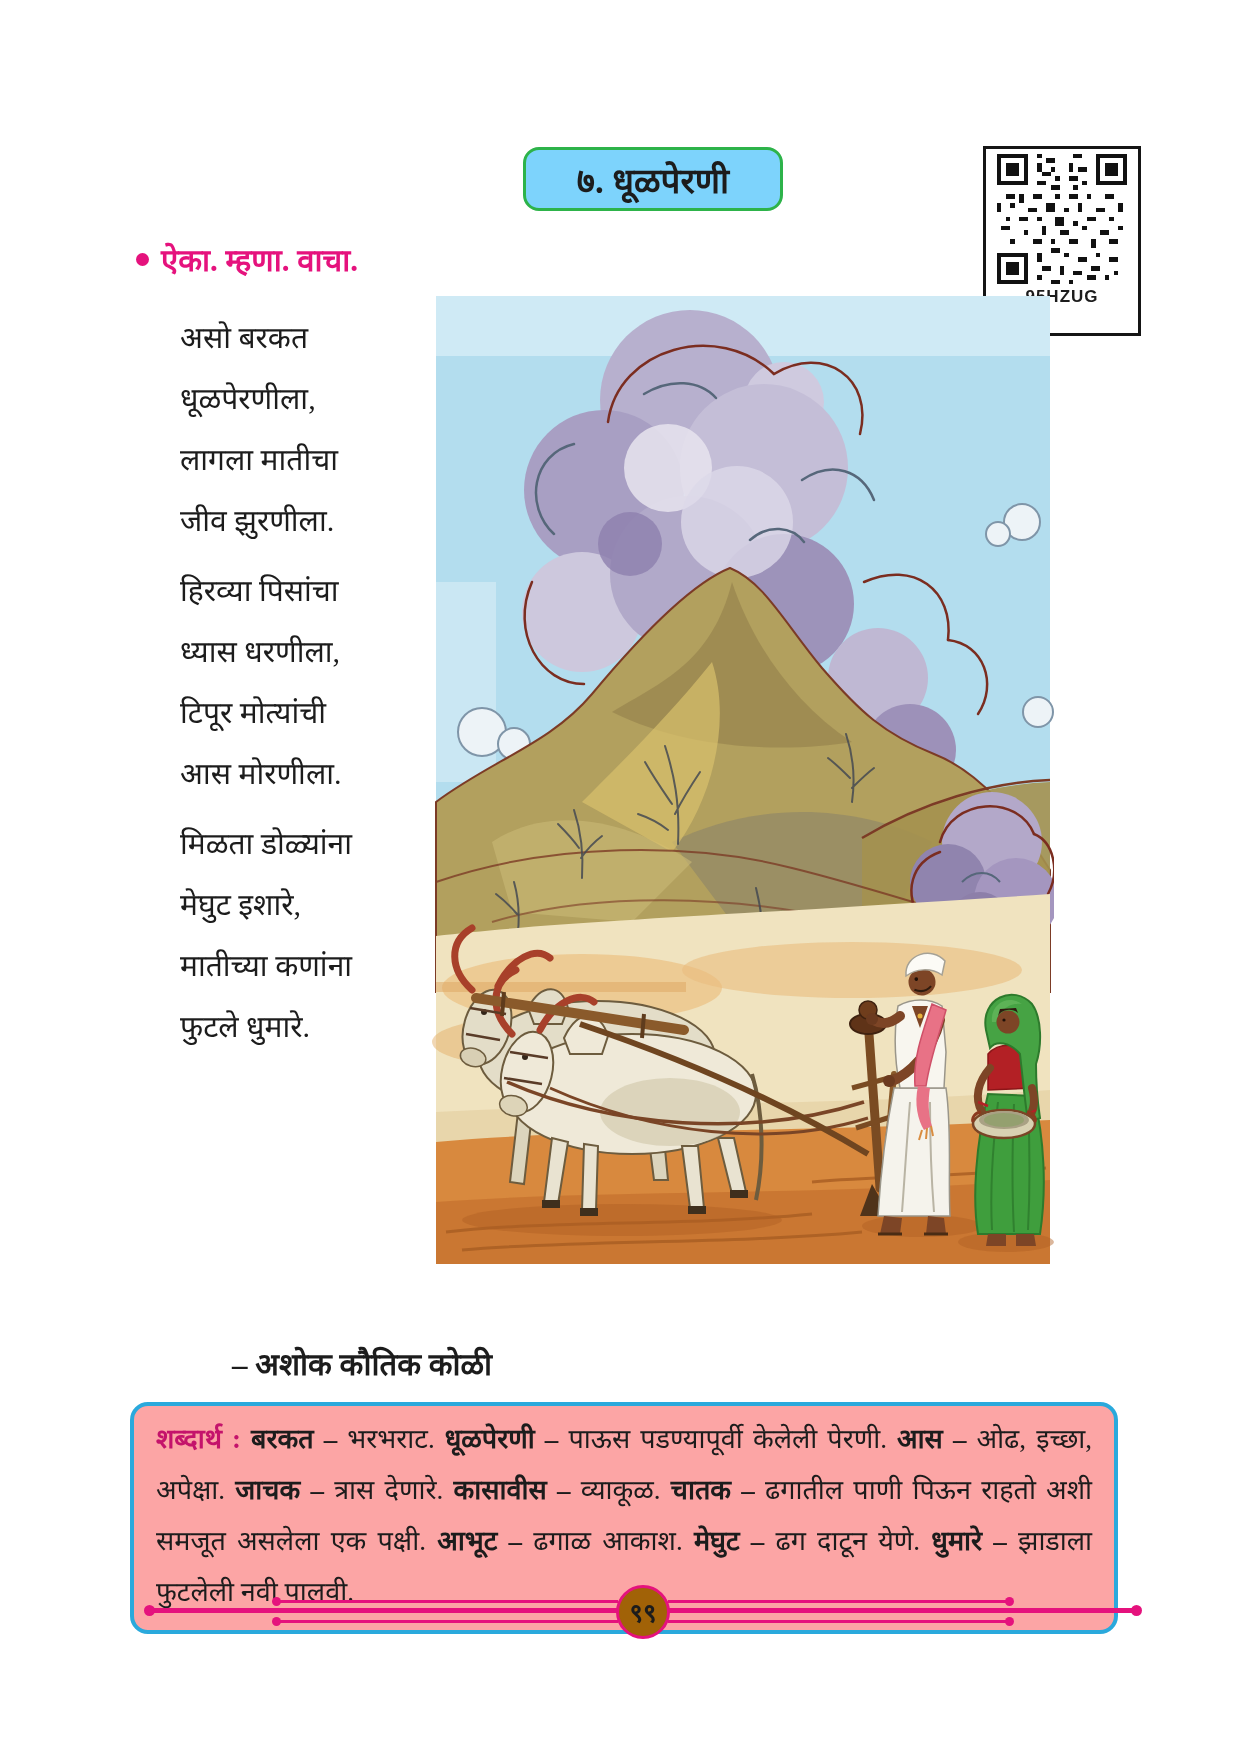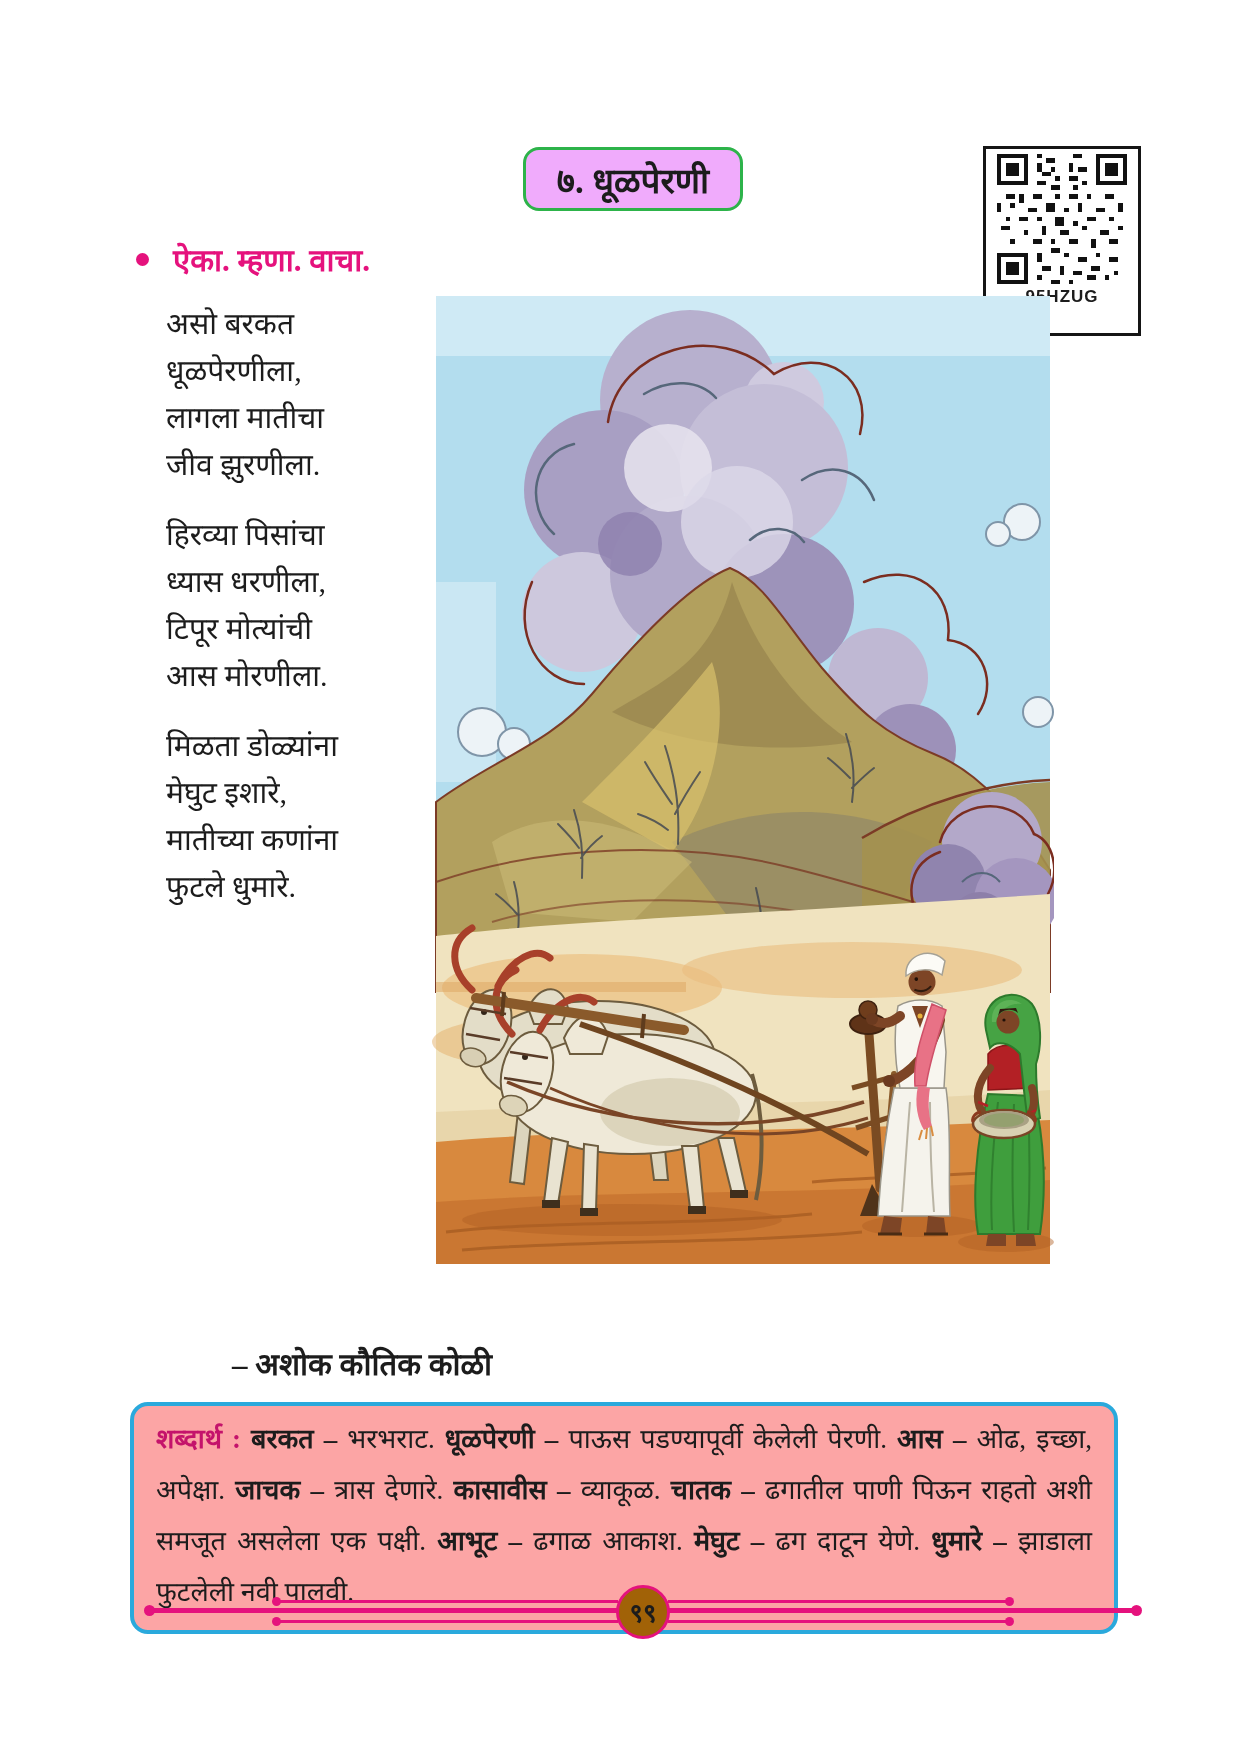--- a/index.html
+++ b/index.html
@@ -2,40 +2,40 @@
 <html><head>
 <meta charset="utf-8">
 <style>
   html,body{margin:0;padding:0;background:#888;}
   .page{
     position:relative;width:1241px;height:1754px;margin:0 auto;background:#ffffff;
     font-family:"Liberation Serif","DejaVu Serif",serif;color:#1c1c1c;overflow:hidden;
   }
   
   .title-box{
-    position:absolute;left:523px;top:147px;width:220px;height:64px;
-    background:#f0abfc;border:3px solid #2db34a;border-radius:16px;
+    position:absolute;left:523px;top:147px;width:260px;height:64px;
+    background:#7dd3fc;border:3px solid #2db34a;border-radius:16px;
     display:flex;align-items:center;justify-content:center;
     font-size:35px;font-weight:bold;box-sizing:border-box;
   }
   
   .qr{
     position:absolute;left:983px;top:146px;width:158px;height:190px;
     border:3px solid #151515;background:#fff;box-sizing:border-box;
     display:flex;flex-direction:column;align-items:center;padding:5px 5px 2px;
   }
   .qr svg{width:130px;height:130px;}
   .qr-label{font-family:"Liberation Sans",sans-serif;font-weight:bold;font-size:17px;letter-spacing:1px;margin-top:3px;}
   
-  .activity{position:absolute;left:136px;top:238px;display:flex;align-items:center;gap:24px;}
+  .activity{position:absolute;left:136px;top:238px;display:flex;align-items:center;gap:12px;}
   .bullet{width:13px;height:13px;border-radius:50%;background:#e5127d;flex:0 0 auto;}
   .activity-label{color:#e5127d;font-weight:bold;font-size:31px;}
   
   .poem{position:absolute;left:166px;top:300px;font-size:30px;}
-  .poem p{margin:0;line-height:47px;}
+  .poem p{margin:14px;line-height:47px;}
   .stanza{margin-bottom:23px;}
   .author{position:absolute;left:232px;top:1342px;font-weight:bold;font-size:31px;}
   
   .illu{position:absolute;left:432px;top:282px;width:622px;height:982px;}
   
   .glossary{
     position:absolute;left:130px;top:1402px;width:988px;box-sizing:border-box;
     background:#fca5a5;border:4px solid #2aa9dc;border-radius:18px;
     padding:8px 22px 12px;
   }

